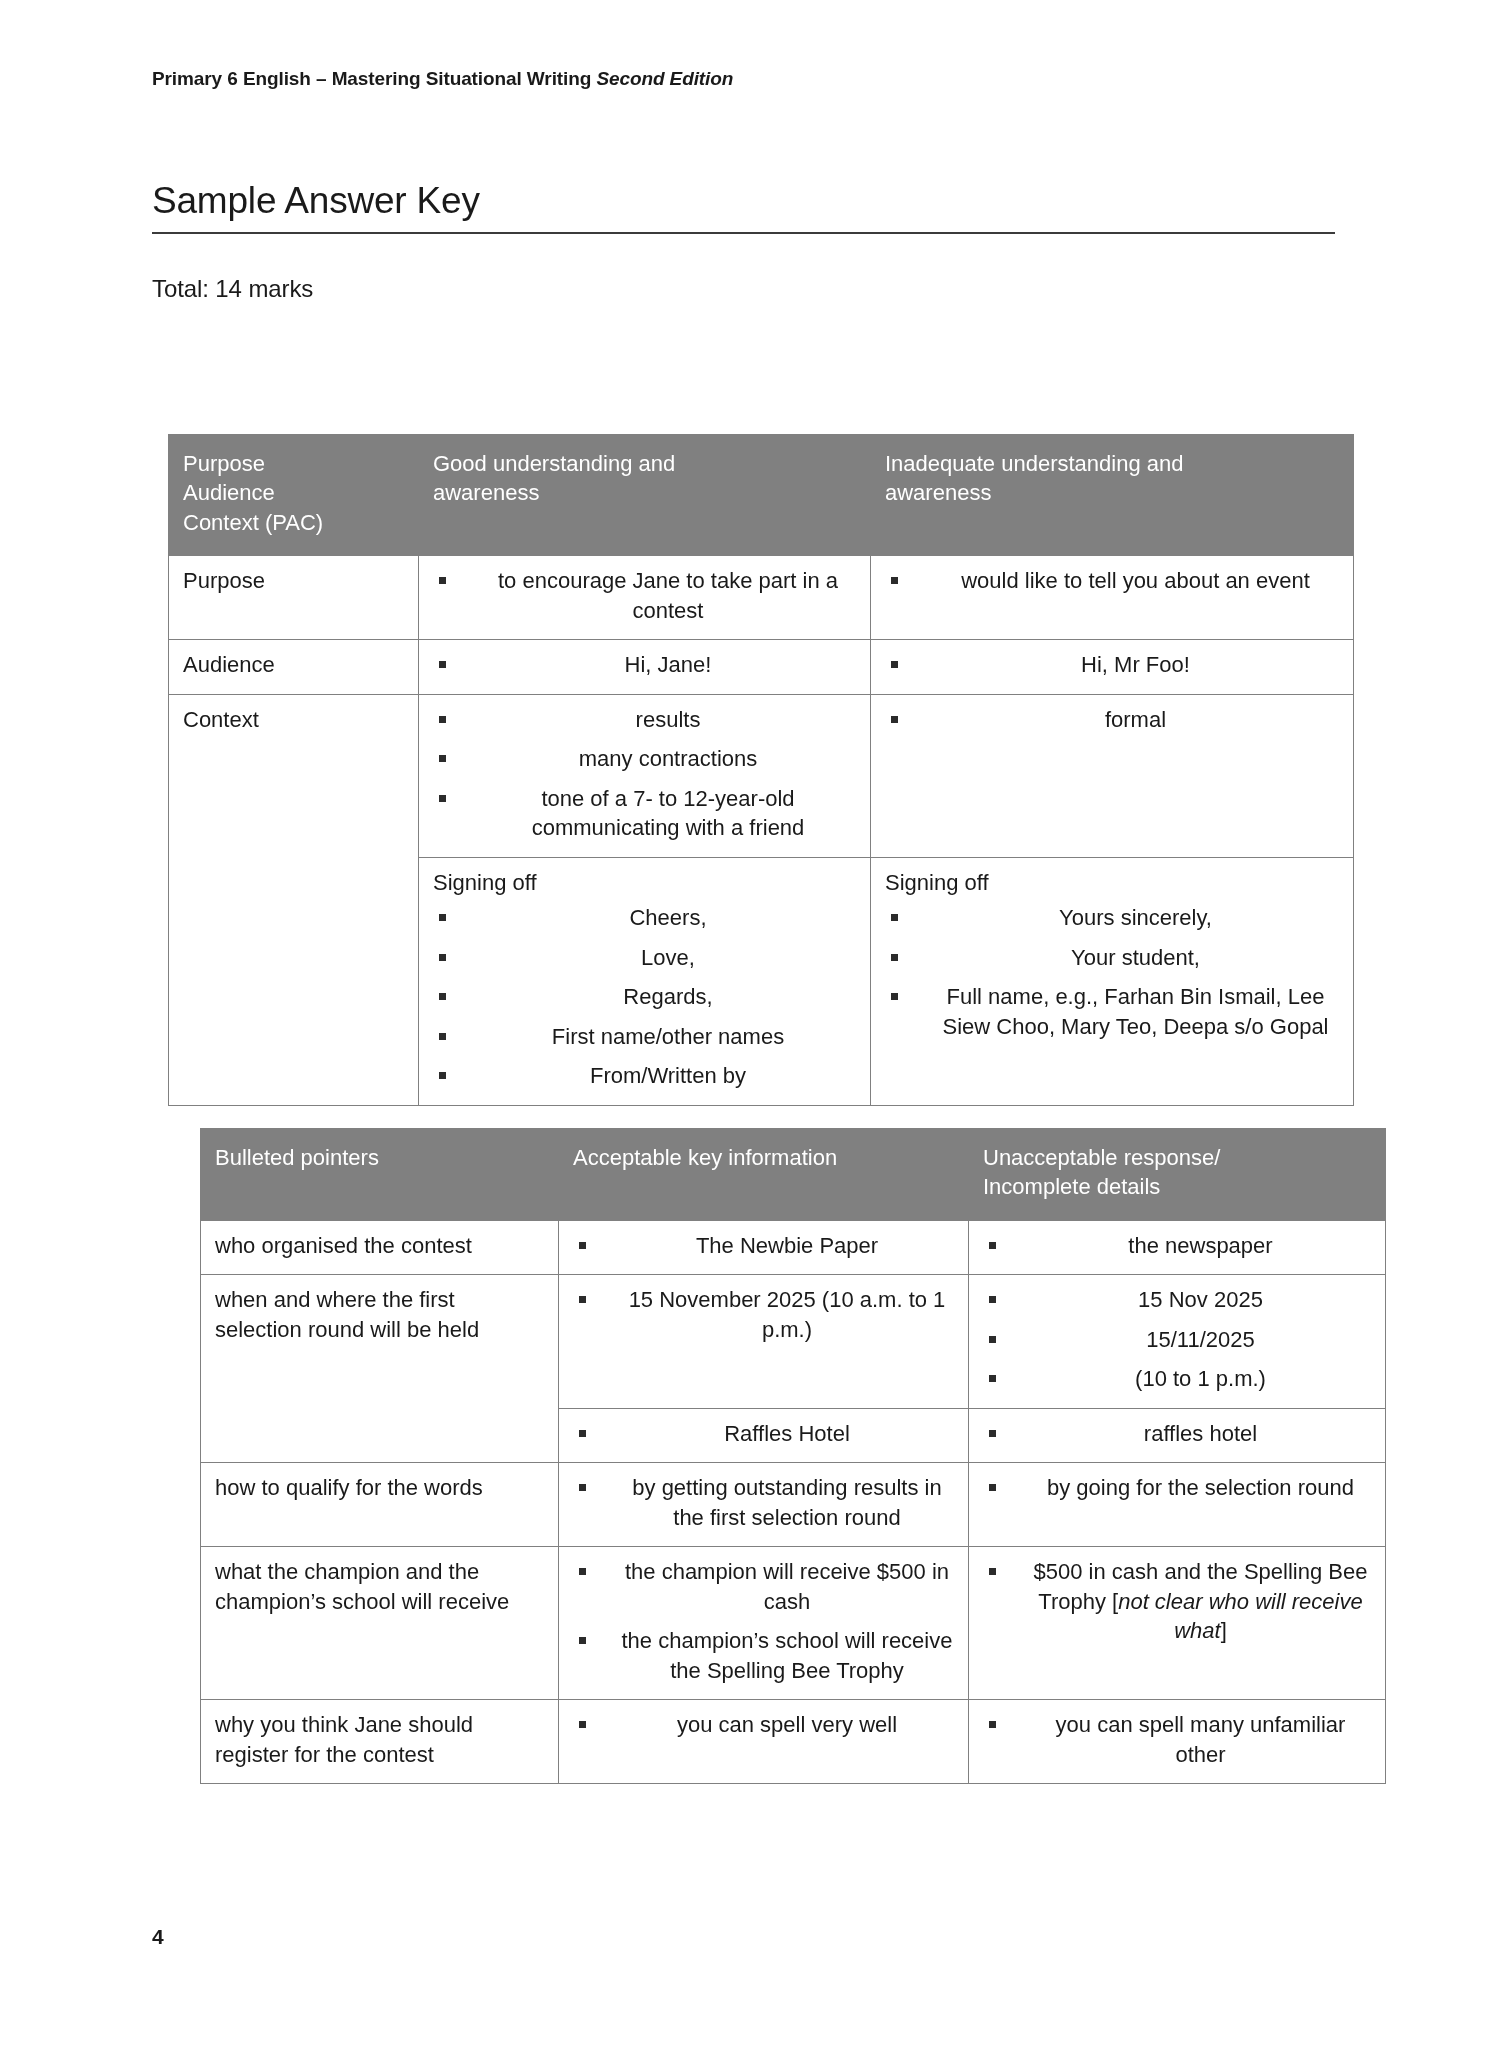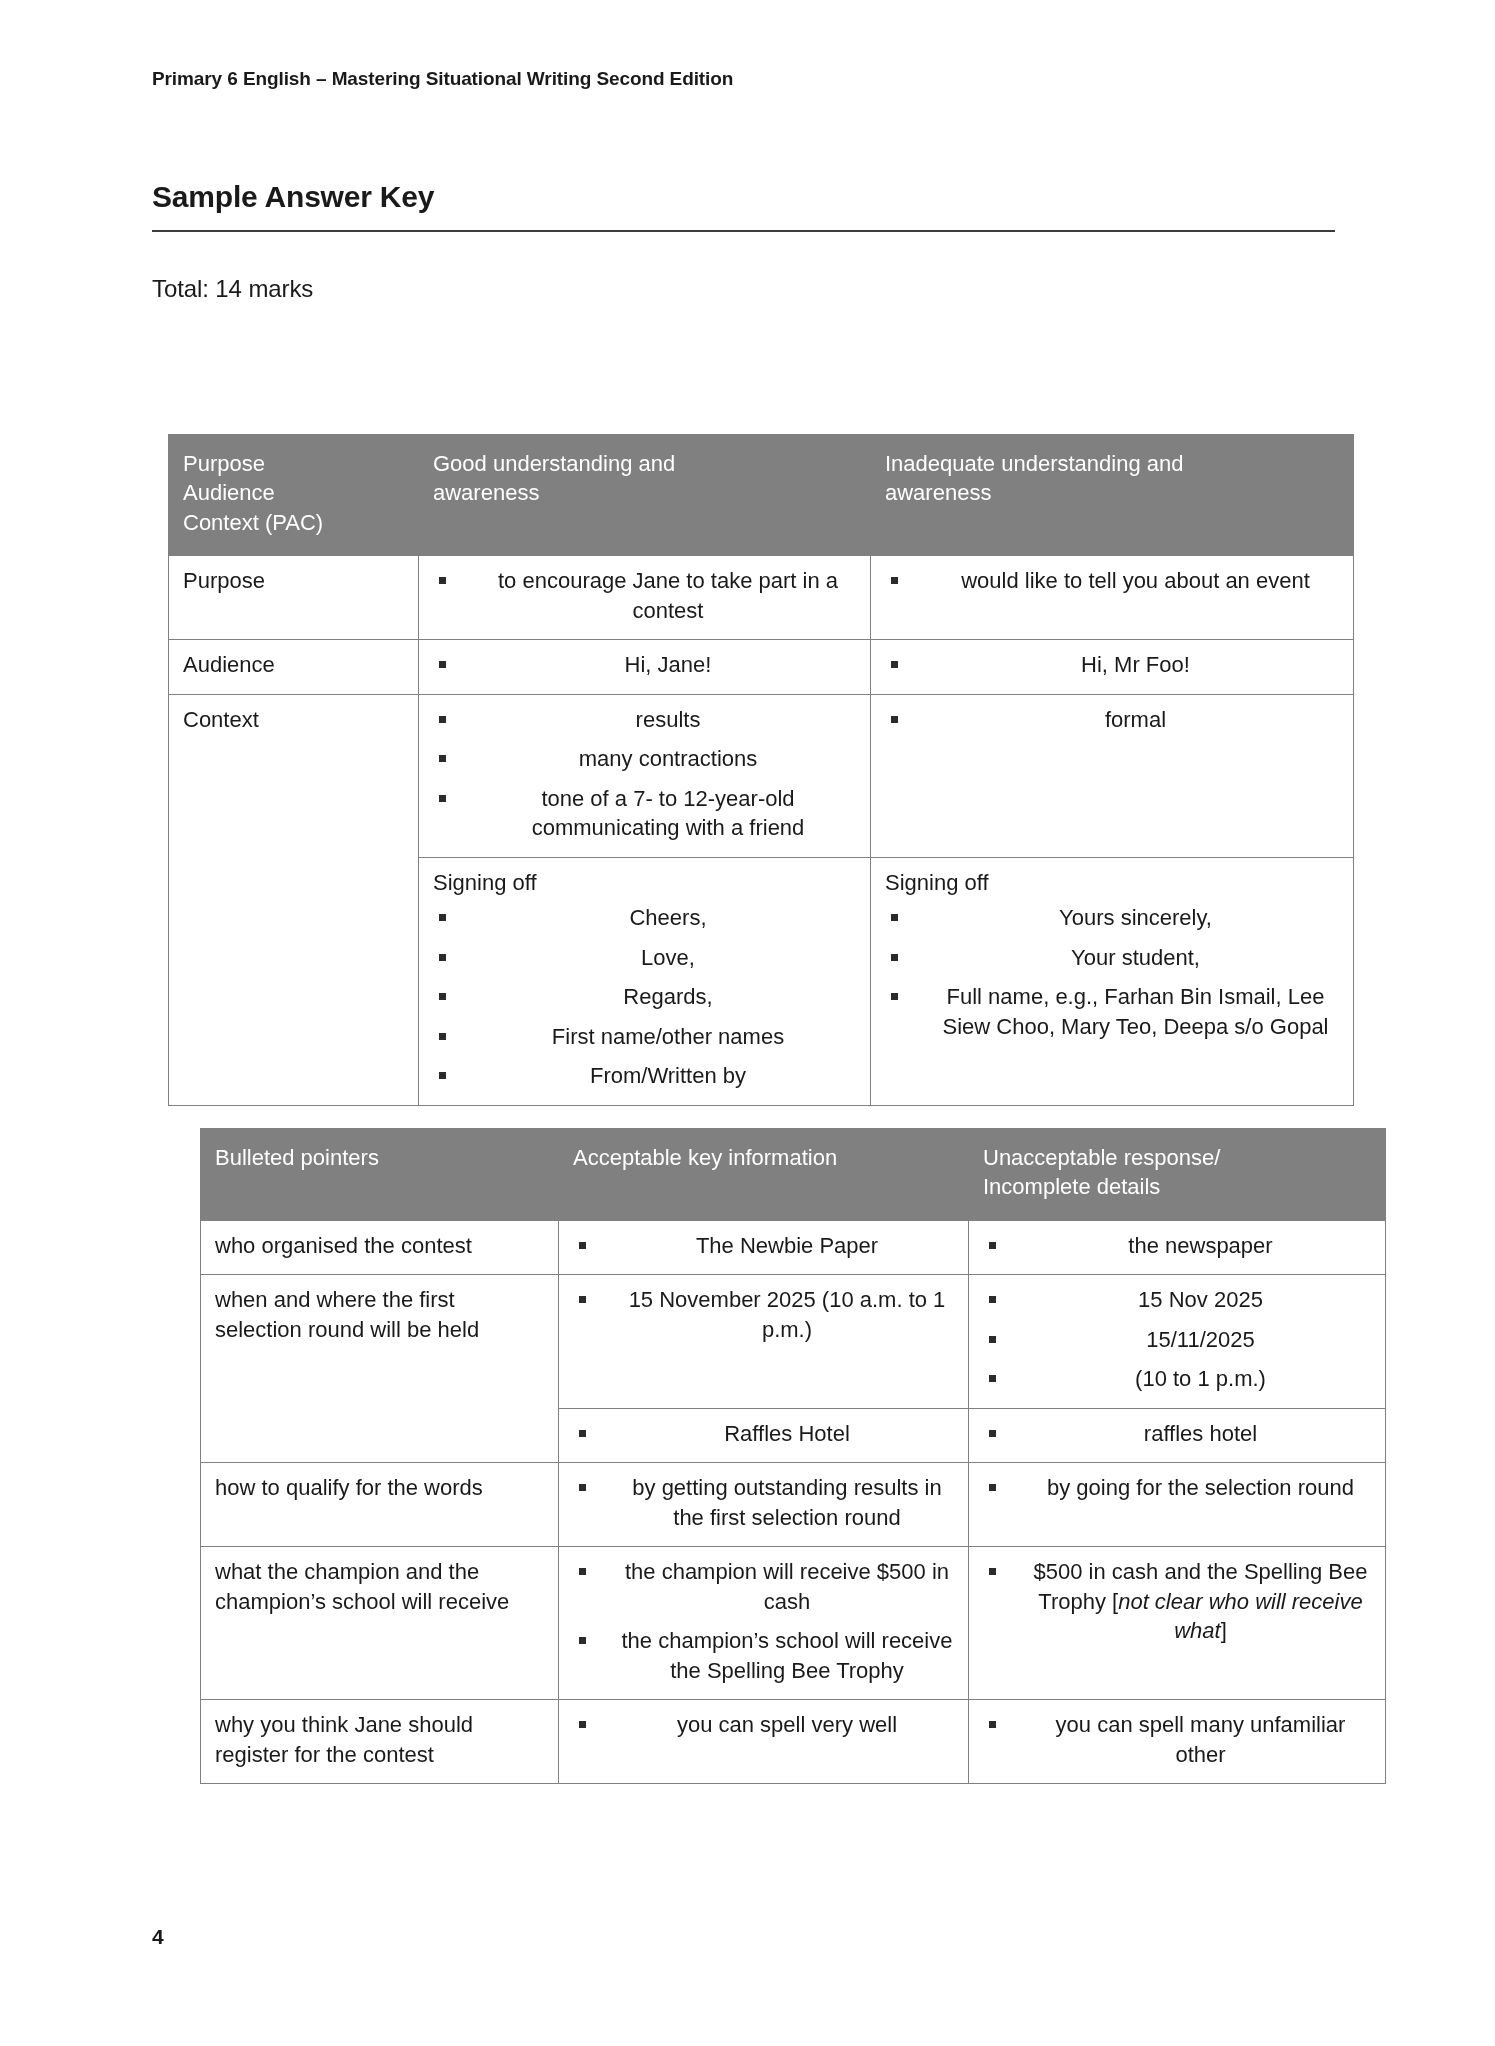--- a/index.html
+++ b/index.html
@@ -26,34 +26,35 @@
   .running-head {
     position: absolute;
     left: 152px;
     top: 68px;
     font-size: 19px;
     font-weight: bold;
     letter-spacing: -0.1px;
     white-space: nowrap;
   }
   .running-head .edition {
+    font-style: italic;
     font-weight: bold;
   }
   .title-block {
     position: absolute;
     left: 152px;
     top: 180px;
     width: 1183px;
   }
   h1.page-title {
     margin: 0;
-    font-size: 30px;
-    font-weight: bold;
+    font-size: 37px;
+    font-weight: normal;
     letter-spacing: -0.2px;
-    padding-bottom: 16px;
+    padding-bottom: 10px;
     border-bottom: 2.2px solid #3b3b3b;
   }
   .total-line {
     position: absolute;
     left: 152px;
     top: 275px;
     font-size: 24px;
     letter-spacing: -0.1px;
   }
   .section-subtitle {

